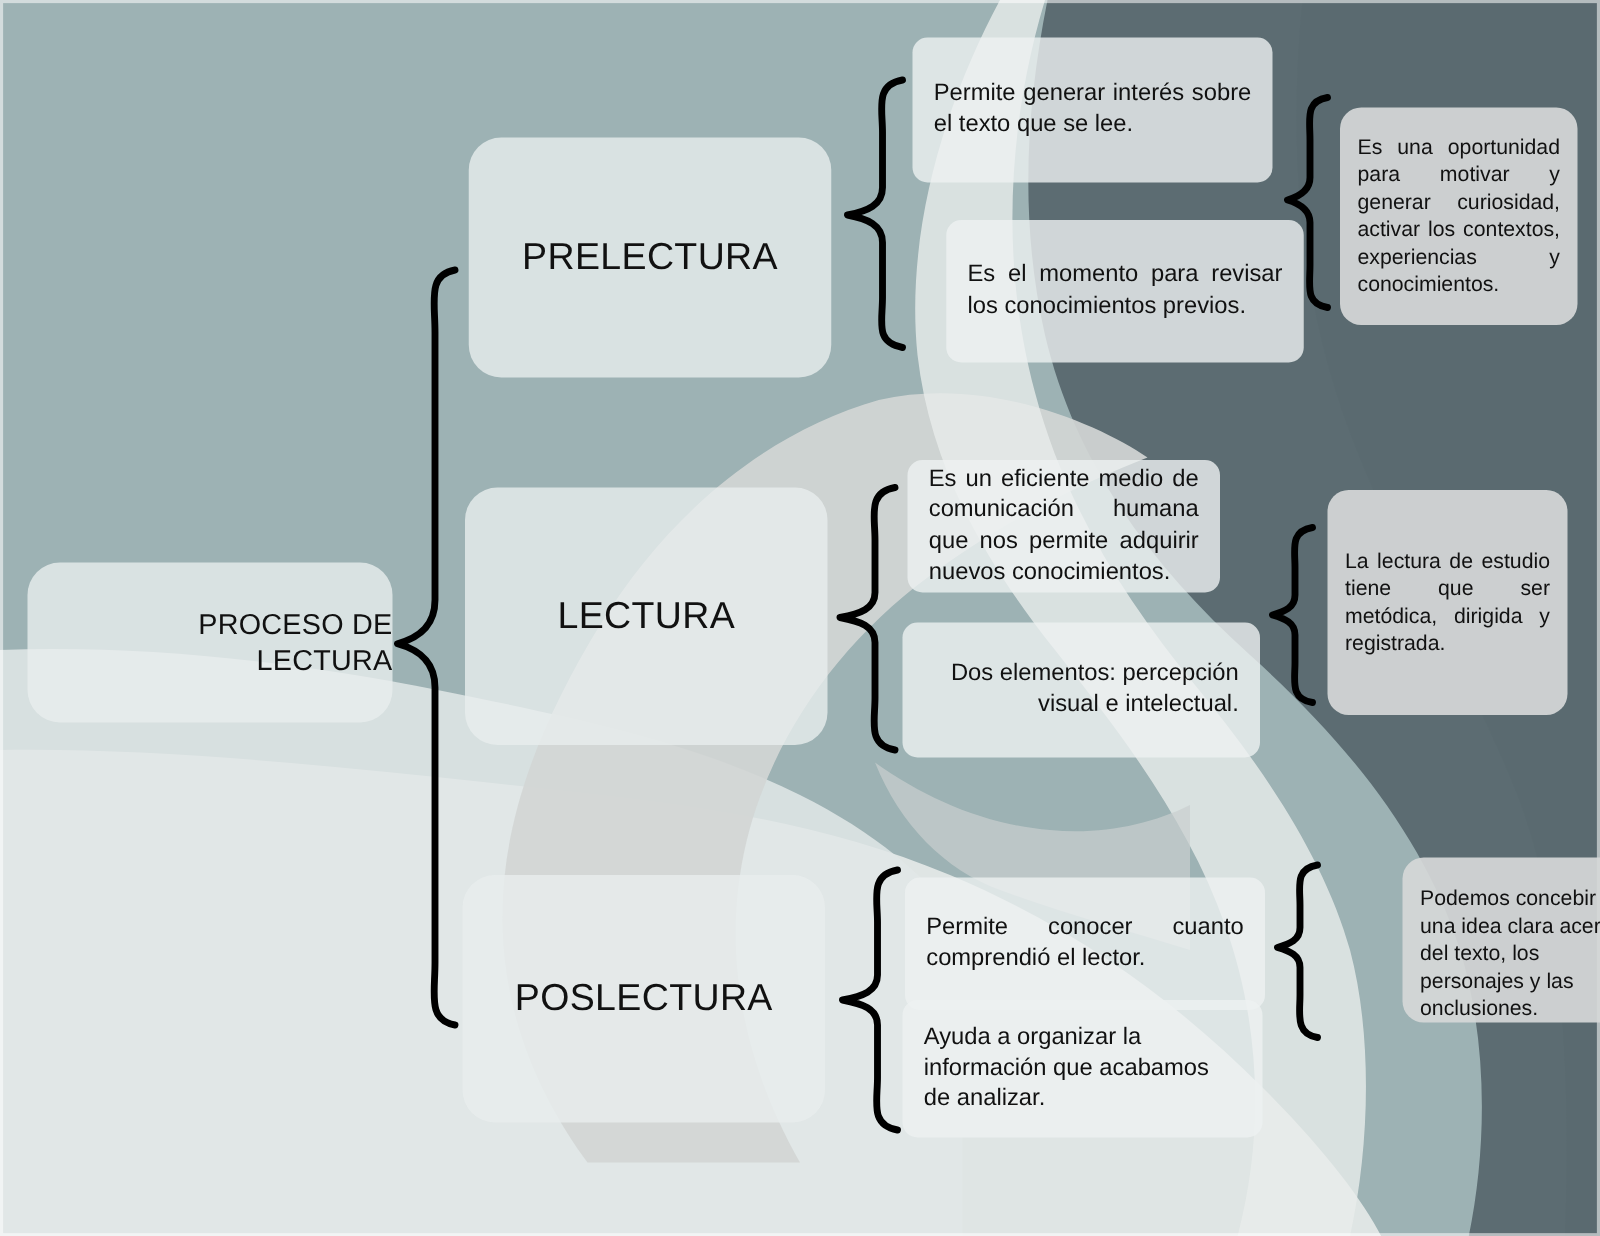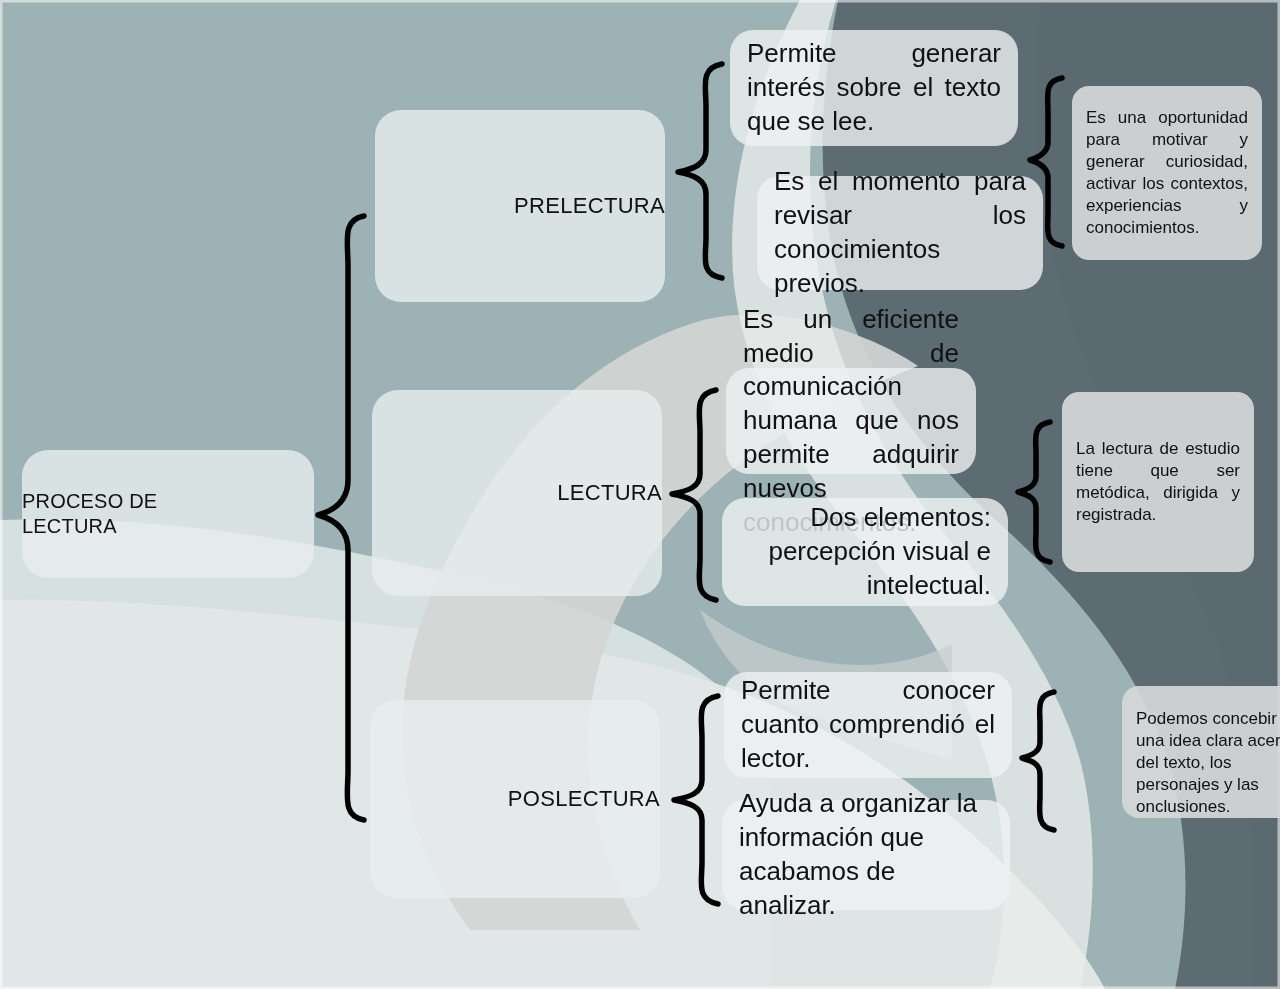--- a/index.html
+++ b/index.html
@@ -32,39 +32,39 @@
   .node-inner {
     width: 100%;
     box-sizing: border-box;
     white-space: pre-line;
   }
   
   .lvl0 {
     background: rgba(233, 238, 238, 0.80);
     border-radius: 26px;
     justify-content: center;
-    text-align: left;
-    font-size: 20px;
+    text-align: right;
+    font-size: 23px;
     line-height: 1.26;
     letter-spacing: 0.2px;
   }
   
   .lvl1 {
     background: rgba(233, 238, 238, 0.80);
     border-radius: 26px;
     justify-content: center;
-    text-align: right;
-    font-size: 22px;
+    text-align: center;
+    font-size: 30px;
     letter-spacing: 0.3px;
   }
   
   .lvl2 {
     background: rgba(238, 241, 241, 0.80);
-    border-radius: 23px;
-    font-size: 26px;
+    border-radius: 12px;
+    font-size: 19px;
     line-height: 1.30;
   }
   .lvl2 .node-inner {
     padding: 0 17px;
   }
   
   .lvl3 {
     background: rgba(214, 216, 216, 0.92);
     border-radius: 17px;
     font-size: 17px;
@@ -195,21 +195,21 @@
   </div>
 
   <div class="node lvl3 justify" style="left:1062px; top:392px; width:192px; height:180px;">
     <div class="node-inner">La lectura de estudio tiene que ser metódica, dirigida y registrada.</div>
   </div>
 
   <div class="node lvl1" style="left:370px; top:700px; width:290px; height:198px;">
     <div class="node-inner">POSLECTURA</div>
   </div>
 
-  <div class="node lvl2 justify" style="left:724px; top:672px; width:288px; height:106px;">
+  <div class="node lvl2 justify" style="left:724px; top:702px; width:288px; height:106px;">
     <div class="node-inner">Permite conocer cuanto comprendió el lector.</div>
   </div>
 
   <div class="node lvl2 leftal" style="left:722px; top:800px; width:288px; height:110px;">
     <div class="node-inner">Ayuda a organizar la información que acabamos de analizar.</div>
   </div>
 
   <div class="node lvl3 leftal" style="left:1122px; top:686px; width:192px; height:132px;align-items:flex-end;">
     <div class="node-inner">Podemos concebir una idea clara acerca del texto, los personajes y las onclusiones.</div>
   </div>

